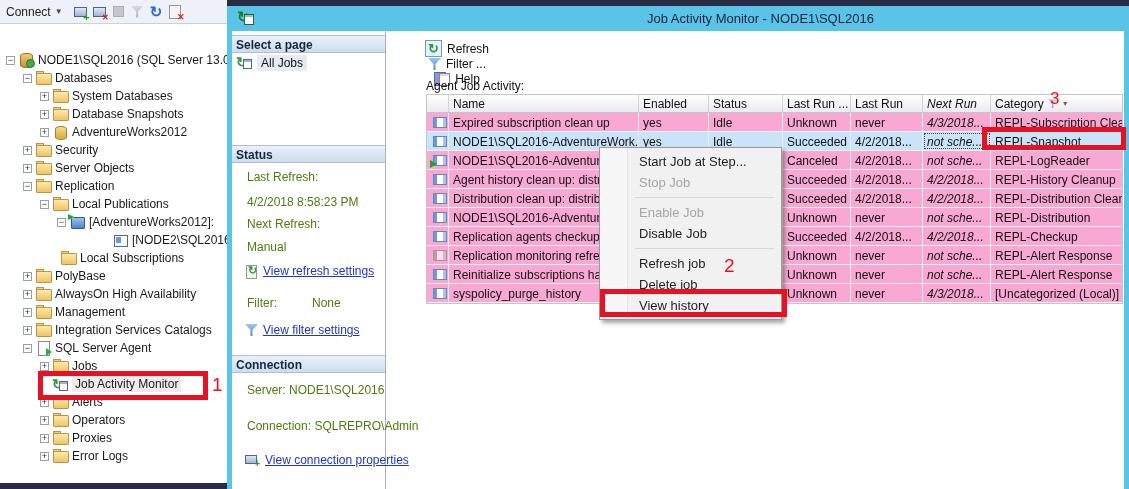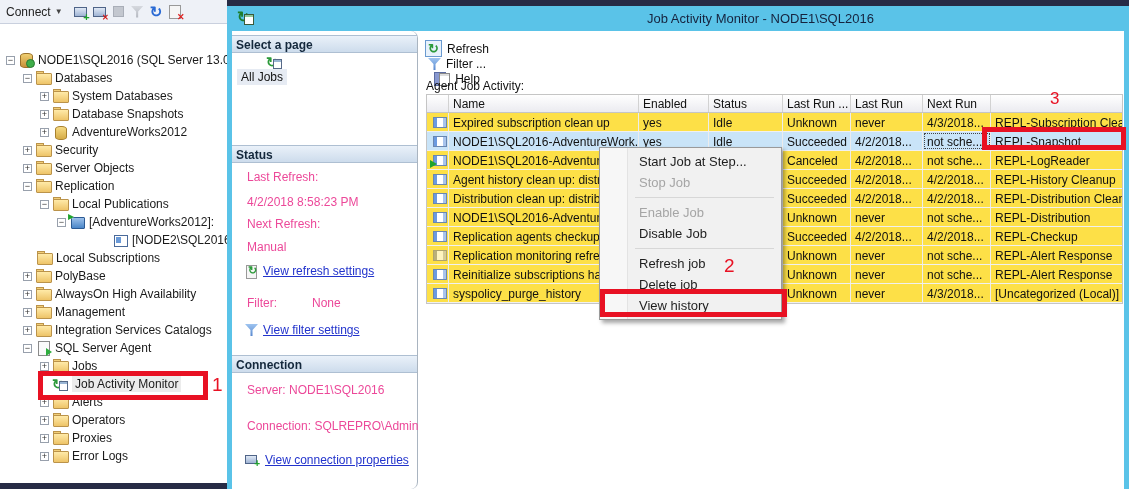--- a/index.html
+++ b/index.html
@@ -75,33 +75,33 @@
   #jam-titlebar { height:25px; position:relative;border-radius:9px; }
   #jam-title { position:absolute; left:420px; top:5px; color:#16233e; font-size:13px; }
   #jam-winicon { position:absolute; left:11px; top:4px; width:16px; height:15px; }
   #jam-winicon::before { content:'\21BB'; position:absolute; left:-1px; top:-2px; color:#1e7d2c;
       font-weight:bold; font-size:15px; }
   #jam-winicon::after { content:''; position:absolute; right:0; bottom:0; width:8px; height:9px;
       background:#fff; border:1px solid #3a5a3a; box-shadow:inset 0 2px 0 #8fc89a; }
   #jam-content { position:absolute; left:5px; top:25px; width:892px; height:458px; background:#fff; }
 
   
-  #select-panel { position:absolute; left:0; top:0; width:186px; height:458px;
-      border-right:1px solid #a9b4c0; background:#fff;border-radius:7px; }
+  #select-panel { position:absolute; left:0; top:0; width:154px; height:458px;
+      border-right:1px solid #a9b4c0; background:#fff; }
   .section-header { height:18px; background:linear-gradient(#eaf1f9,#cddcec);
       border-top:1px solid #aebfd2; border-bottom:1px solid #aebfd2;
       font-weight:bold; padding:2px 0 0 4px; color:#14283c; }
   #sp-header { position:absolute; left:0; top:4px; width:100%; }
   #all-jobs { position:absolute; left:2px; top:24px; height:17px; display:flex;
-      align-items:flex-end; padding-left:3px;flex-direction:column; }
+      align-items:flex-start; padding-left:3px; }
   #all-jobs .ticon { margin-right:5px; }
   #all-jobs .aj-label { background:#e6ebf3; padding:1px 4px; }
   #status-header { position:absolute; left:0; top:114px; width:100%; }
   #conn-header { position:absolute; left:0; top:324px; width:100%; }
-  .sp-line { position:absolute; left:15px; white-space:nowrap; color:#ec4899; }
+  .sp-line { position:absolute; left:15px; white-space:nowrap; color:#4d7c0f; }
   .sp-link { position:absolute; left:13px; display:flex; align-items:center; gap:5px;
       color:#2233cc; white-space:nowrap; }
   .sp-link .ltext { text-decoration:underline; cursor:pointer; }
   .mini-refresh { width:13px; height:13px; position:relative; display:inline-block; }
   .mini-refresh::before { content:''; position:absolute; left:1px; top:0; width:9px; height:12px;
       background:#f6f6f6; border:1px solid #999; }
   .mini-refresh::after { content:'\21BB'; position:absolute; left:3px; top:-1px; color:#2c9a3a;
       font-weight:bold; font-size:11px; }
   .mini-conn { width:15px; height:13px; position:relative; display:inline-block; }
   .mini-conn::before { content:''; position:absolute; left:0; top:1px; width:10px; height:7px;
@@ -123,31 +123,31 @@
   .i-help::after { content:''; position:absolute; right:0; top:2px; width:9px; height:11px;
       background:#fff; border:1px solid #888; box-shadow:inset 0 2px 0 #ddd; }
   #activity-label { position:absolute; left:7px; top:48px; color:#111; }
 
   
   #job-table { position:absolute; left:7px; top:63px; width:697px; border:1px solid #c5c5c5; }
   .thead { display:flex; height:18px; background:linear-gradient(#ffffff,#ebebf0);
       border-bottom:1px solid #c5c5c5; }
   .thead .cell { border-right:1px solid #d2d2d2; padding:2px 0 0 4px; color:#111;
       display:flex; align-items:flex-start; gap:4px; }
-  .trow { display:flex; height:19px; background:#fde047; border-bottom:1px solid #f0f0f0; }
+  .trow { display:flex; height:19px; background:#f9a8d4; border-bottom:1px solid #f0f0f0; }
   .trow.selected { background:#c9e4f8; }
   .cell { white-space:nowrap; overflow:hidden; flex:none; }
   .trow .cell { border-right:1px solid #ececec; padding:3px 0 0 4px; }
   .c-icon { width:22px; display:flex; align-items:center; justify-content:center; padding-top:0 !important; }
   .c-name { width:190px; }
   .c-enabled { width:70px; }
   .c-status { width:74px; }
   .c-lro { width:68px; }
   .c-lr { width:72px; }
-  .c-nr { width:68px; }
+  .c-nr { width:68px;font-style:italic; }
   .c-cat { flex:1 1 auto !important; border-right:none !important; }
   .focus-cell { outline:1px dotted #444; outline-offset:-2px; }
   .jobicon { width:14px; height:11px; border:1px solid #6a87b0; position:relative; flex:none;
       background:linear-gradient(90deg,#6a9ae0 0 3px,#fff 3px 9px,#a8c4ec 9px 12px); }
   .jobicon.i-job-running::after { content:''; position:absolute; left:-4px; bottom:-3px;
       border-left:7px solid #1fa32c; border-top:4px solid transparent; border-bottom:4px solid transparent; }
   .jobicon.i-job-disabled { filter:grayscale(1); opacity:.65; }
   .funnel-sm { width:10px; height:9px; margin-top:2px;
       background:linear-gradient(#cfd6df,#9aa4b2);
       clip-path:polygon(0 0,100% 0,58% 50%,58% 100%,42% 100%,42% 50%); }
@@ -253,21 +253,21 @@
         <span class="ticon i-publication"></span>
         <span class="tlabel">[AdventureWorks2012]:</span>
       </div>
 
       <div class="tree-row" style="padding-left: 100px;">
         <span class="expander"></span>
         <span class="ticon i-subscription"></span>
         <span class="tlabel">[NODE2\SQL2016].[</span>
       </div>
 
-      <div class="tree-row" style="padding-left: 24px;">
+      <div class="tree-row" style="padding-left: 48px;">
         <span class="expander"></span>
         <span class="ticon i-folder"></span>
         <span class="tlabel">Local Subscriptions</span>
       </div>
 
       <div class="tree-row" style="padding-left: 23px;">
         <span class="expander on">+</span>
         <span class="ticon i-folder"></span>
         <span class="tlabel">PolyBase</span>
       </div>
@@ -393,20 +393,25 @@
 
       <div id="job-table">
         <div class="thead">
           <span class="cell c-icon th"></span>
           <span class="cell c-name th">Name</span>
           <span class="cell c-enabled th">Enabled</span>
           <span class="cell c-status th">Status</span>
           <span class="cell c-lro th">Last Run ...</span>
           <span class="cell c-lr th">Last Run</span>
           <span class="cell c-nr th">Next Run</span>
+          <span class="cell c-cat th">
+            <span>Category</span>
+            <span class="funnel-sm"></span>
+            <span class="hdr-caret">▼</span>
+          </span>
         </div>
 
           <div class="trow">
             <span class="cell c-icon">
               <span class="jobicon i-job"></span>
             </span>
             <span class="cell c-name">Expired subscription clean up</span>
             <span class="cell c-enabled">yes</span>
             <span class="cell c-status">Idle</span>
             <span class="cell c-lro">Unknown</span>

